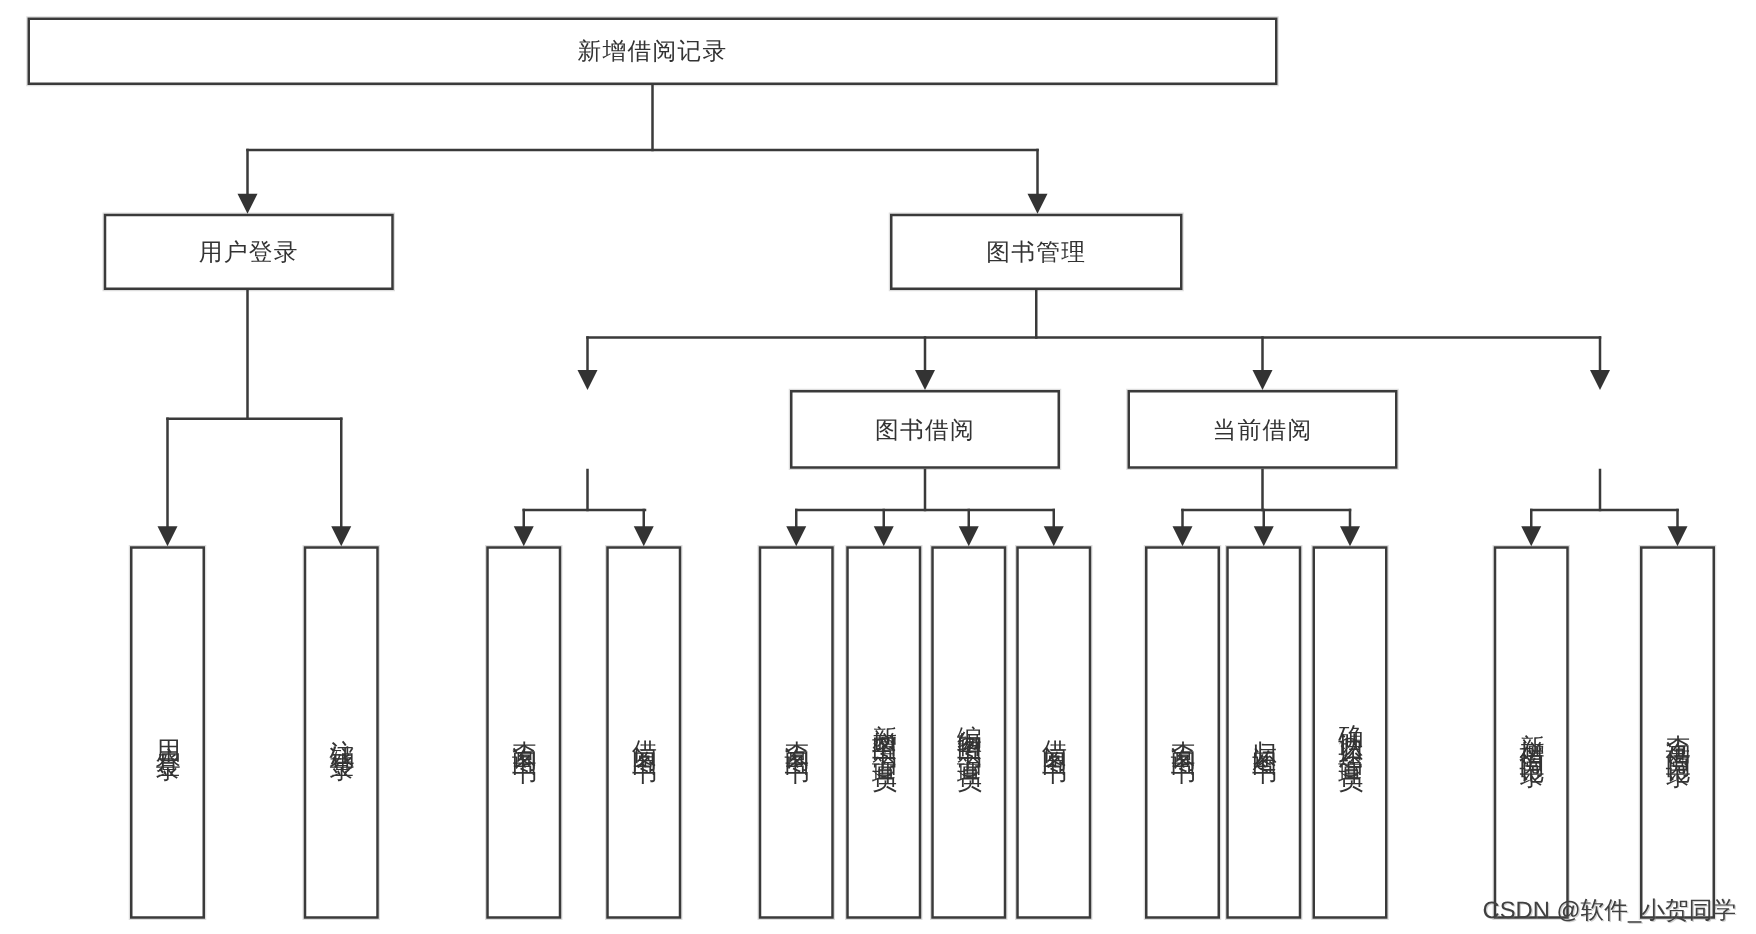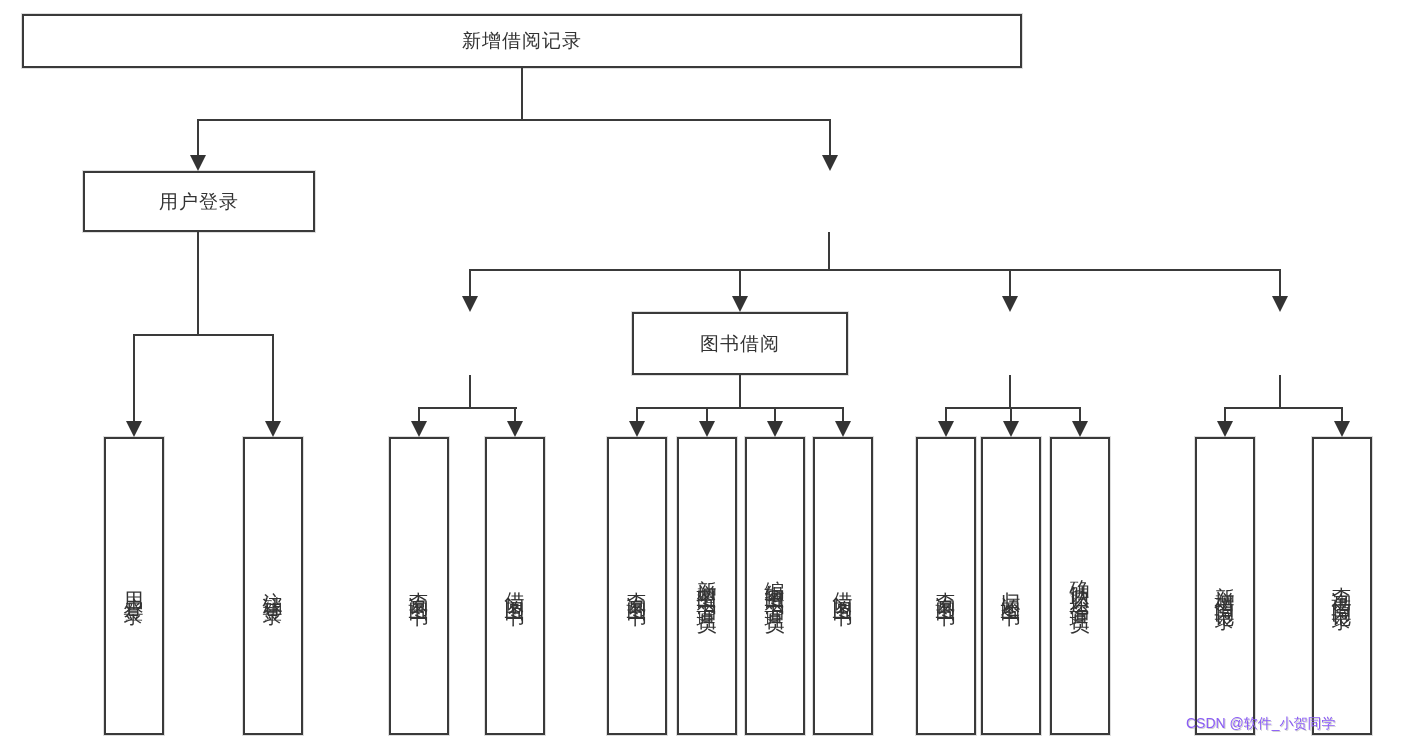--- a/index.html
+++ b/index.html
@@ -40,42 +40,48 @@
   .arrow{
     position:absolute;
     width:0;height:0;
     border-left:8px solid transparent;
     border-right:8px solid transparent;
     border-top:16px solid #333333;
   }
   .watermark{
     position:absolute;
     left:1186px;top:715px;
-    font-size:14px;
-    color:#8b5cf6;
+    font-size:19px;
+    color:#404040;
     text-shadow:1px 1px 0 rgba(120,120,120,.35);
     white-space:nowrap;
     z-index:5;
   }
 </style>
 </head>
 <body>
 
 <div class="stage">
 
   <div class="node" style="left:22px;top:14px;width:1000px;height:54px;">
     <span class="lbl">新增借阅记录</span>
   </div>
 
   <div class="node" style="left:83px;top:171px;width:232px;height:61px;">
     <span class="lbl">用户登录</span>
   </div>
+  <div class="node" style="left:712px;top:171px;width:234px;height:61px;">
+    <span class="lbl">图书管理</span>
+  </div>
 
   <div class="node" style="left:632px;top:312px;width:216px;height:63px;">
     <span class="lbl">图书借阅</span>
+  </div>
+  <div class="node" style="left:902px;top:312px;width:216px;height:63px;">
+    <span class="lbl">当前借阅</span>
   </div>
 
   <div class="node leaf" style="left:104px;top:437px;width:60px;height:298px;">
     <span class="lbl">用户登录</span>
   </div>
   <div class="node leaf" style="left:243px;top:437px;width:60px;height:298px;">
     <span class="lbl">注销登录</span>
   </div>
 
   <div class="node leaf" style="left:389px;top:437px;width:60px;height:298px;">

